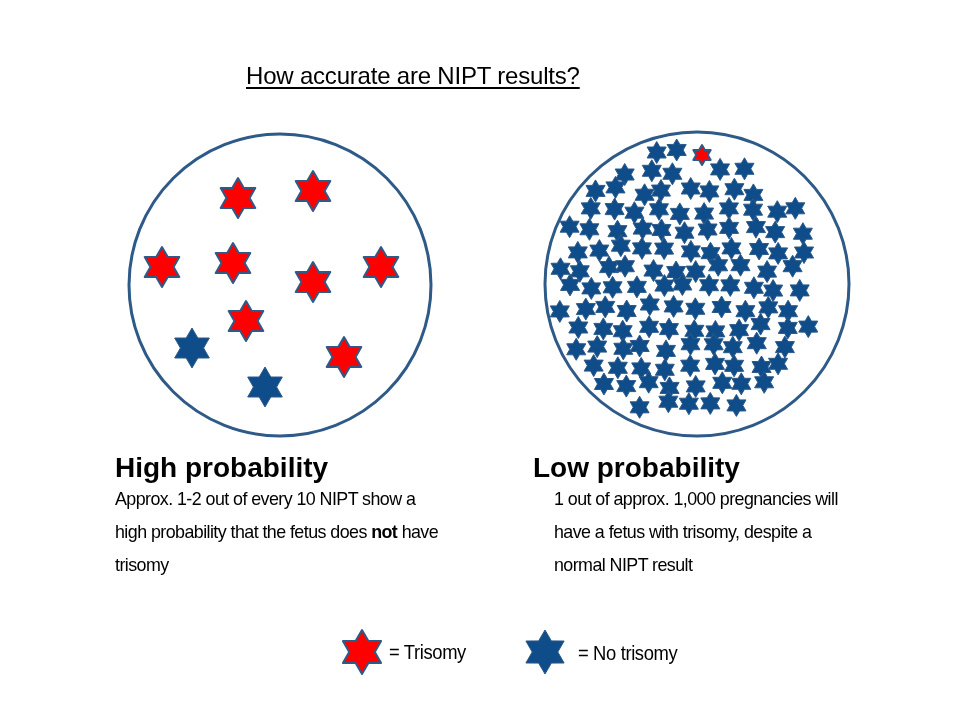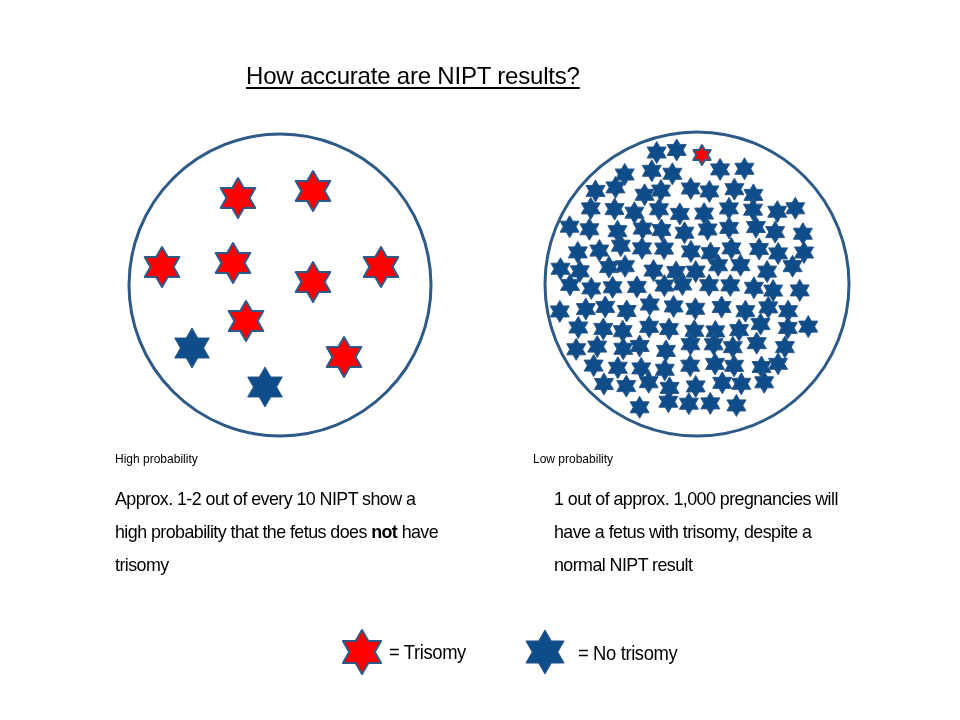--- a/index.html
+++ b/index.html
@@ -3,21 +3,21 @@
   <meta charset="utf-8">
   <style>
     html, body { margin: 0; padding: 0; background: #ffffff; }
     body { width: 960px; height: 720px; position: relative; overflow: hidden; font-family: "Liberation Sans", sans-serif; color: #000; }
     .title {
       position: absolute; left: 246px; top: 62px;
       font-size: 24px; font-weight: normal; text-decoration: underline; text-underline-offset: 3px;
       letter-spacing: -0.2px;
     }
     svg.diagram { position: absolute; left: 0; top: 0; }
-    .panel-title { position: absolute; font-size: 12px; font-weight: normal; }
+    .panel-title { position: absolute; font-size: 28px; font-weight: bold; }
     .panel-text { position: absolute; font-size: 19px; line-height: 33px; letter-spacing: -0.6px; transform: scaleX(0.94); transform-origin: left top; }
     .panel-text b { font-weight: bold; }
     .legend-label { position: absolute; font-size: 20px; letter-spacing: -0.4px; transform: scaleX(0.92); transform-origin: left top; }
   </style>
 </head>
 <body>
 
 <div class="title">How accurate are NIPT results?</div>
 
 <svg class="diagram" width="960" height="720" viewBox="0 0 960 720">

